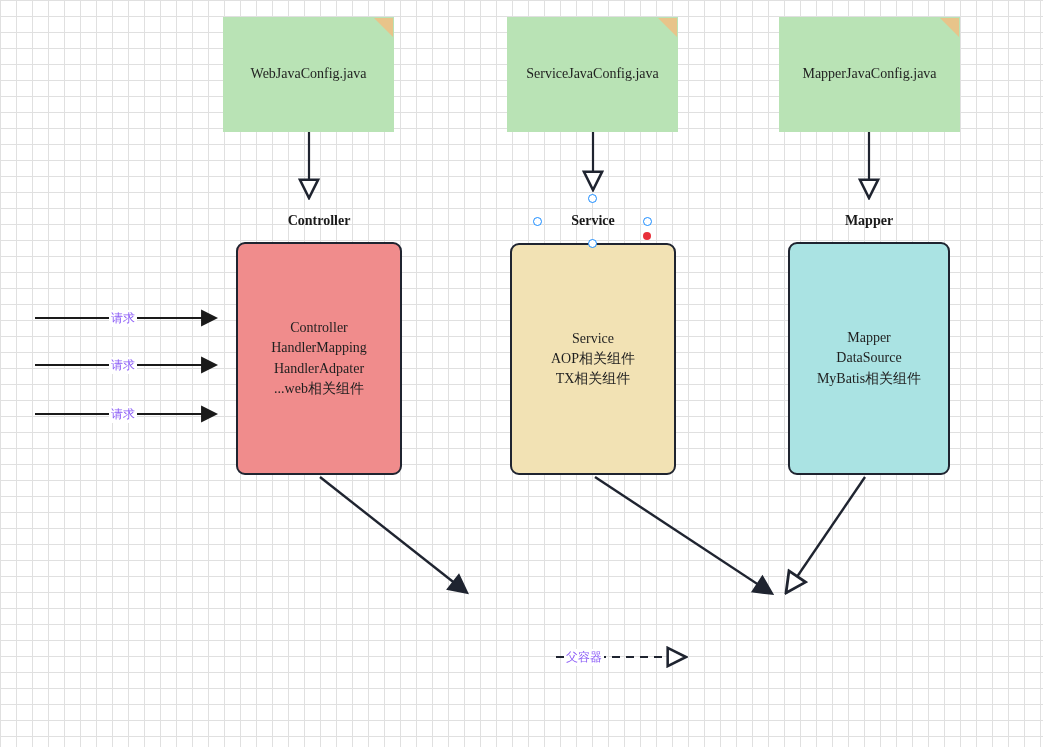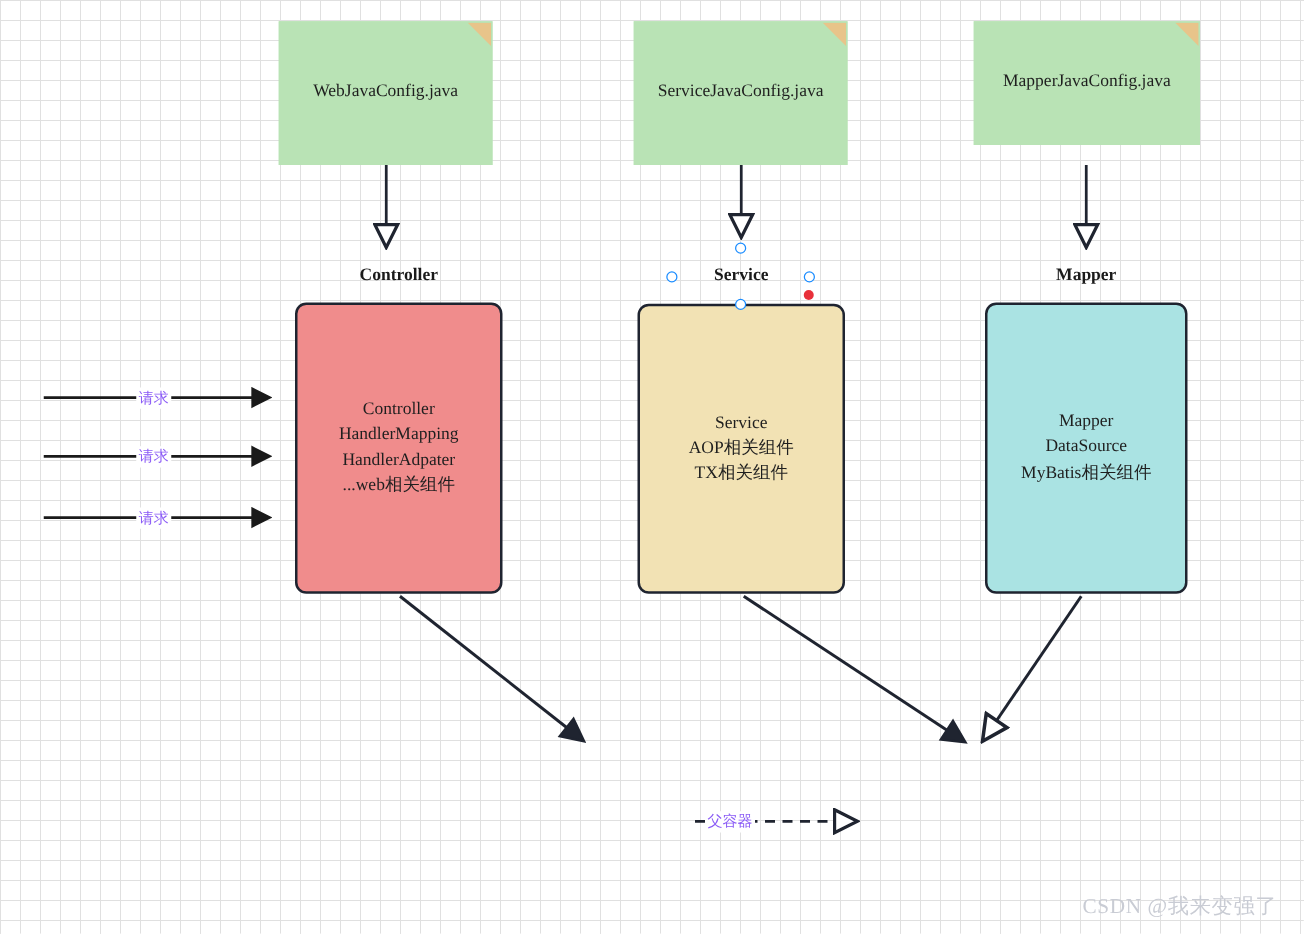--- a/index.html
+++ b/index.html
@@ -184,21 +184,21 @@
   <div class="note" style="left:223px; top:17px; width:171px; height:115px;">
     <span class="fold"></span>
     <span class="note-label">WebJavaConfig.java</span>
   </div>
 
   <div class="note" style="left:507px; top:17px; width:171px; height:115px;">
     <span class="fold"></span>
     <span class="note-label">ServiceJavaConfig.java</span>
   </div>
 
-  <div class="note" style="left:779px; top:17px; width:181px; height:99px;">
+  <div class="note" style="left:779px; top:17px; width:181px; height:115px;">
     <span class="fold"></span>
     <span class="note-label">MapperJavaConfig.java</span>
   </div>
 
   <div class="col-title" style="left:236px; top:213px; width:166px;">Controller</div>
   <div class="col-title" style="left:510px; top:213px; width:166px;">Service</div>
   <div class="col-title" style="left:786px; top:213px; width:166px;">Mapper</div>
 
   <div class="layer-box box-controller" style="left:236px; top:242px; width:166px; height:233px;">
     <span class="box-text">Controller
@@ -226,15 +226,14 @@
   <div class="edge-label" style="left:109px; top:406px;">请求</div>
 
   <div class="edge-label" style="left:564px; top:649px;">父容器</div>
 
   <div class="handle" style="left:588px; top:194px;"></div>
   <div class="handle" style="left:533px; top:217px;"></div>
   <div class="handle" style="left:643px; top:217px;"></div>
   <div class="handle" style="left:588px; top:239px;"></div>
   <div class="handle-red" style="left:643px; top:232px;"></div>
 
-  <div class="watermark" style="left:866px; top:713px;">CSDN @我来变强了</div>
 
 </div>
 
 </body></html>

